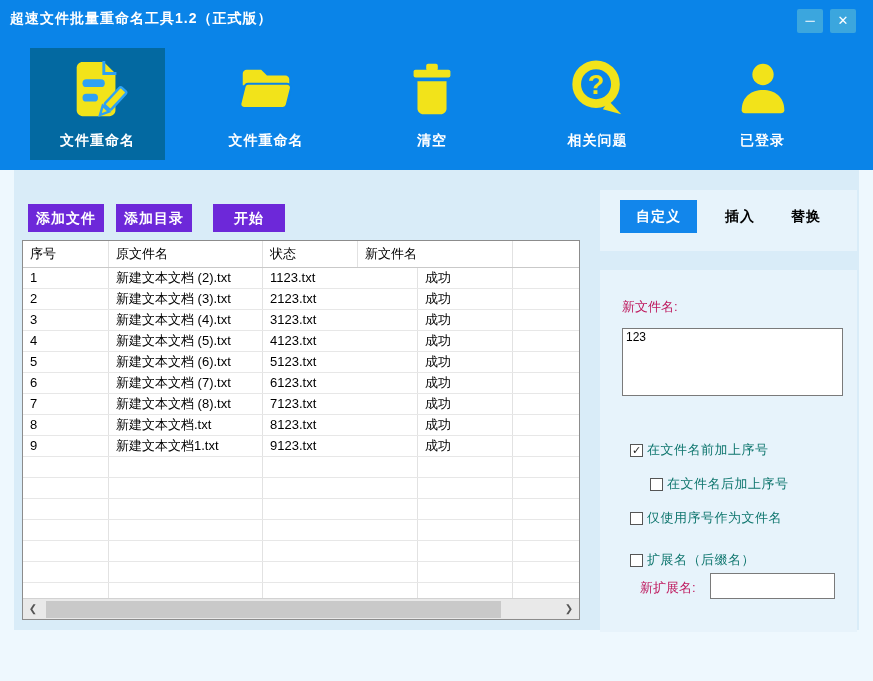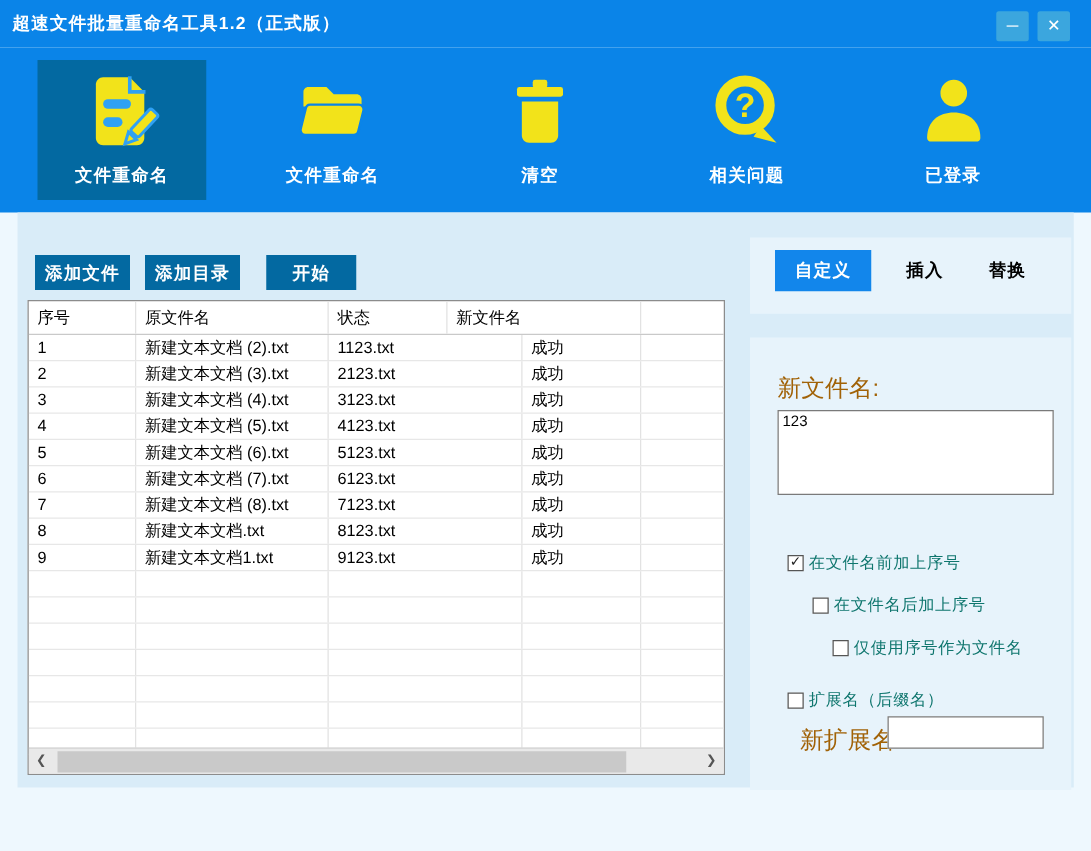--- a/index.html
+++ b/index.html
@@ -18,21 +18,21 @@
   .toolbar { position:absolute; left:0; top:38px; width:873px; height:132px; background:#0A84E8; }
   .titem { position:absolute; top:10px; height:112px; text-align:center; cursor:pointer; padding-top:4px; }
   .titem.active { background:#0369a1; }
   .ticon { display:block; height:74px; }
   .ticon svg { display:block; margin:4px auto 0; }
   .tlabel { display:block; color:#fff; font-size:14px; font-weight:bold; margin-top:2px; letter-spacing:1px; }
 
   
   .content { position:absolute; left:14px; top:170px; width:845px; height:460px; background:#D9ECF8; }
 
-  .abtn { position:absolute; height:28px; background:#0369a1; color:#fff; font-size:14px; font-weight:bold;
+  .abtn { position:absolute; height:28px; background:#6d28d9; color:#fff; font-size:14px; font-weight:bold;
           text-align:center; line-height:28px; cursor:pointer; letter-spacing:1px; }
 
   
   .tablebox { position:absolute; left:22px; top:240px; width:558px; height:380px; background:#fff;
               border:1px solid #8C8C8C; overflow:hidden; }
   .trow { display:flex; width:652px; }
   .thead { height:27px; line-height:26px; border-bottom:1px solid #C9C9C9; }
   .tr { height:21px; line-height:20px; border-bottom:1px solid #E7E7E7; }
   .c { padding-left:7px; font-size:13px; color:#000; white-space:nowrap; overflow:hidden; border-right:1px solid #E2E2E2; }
   .c0 { width:86px; } .c1 { width:154px; } .c2 { width:155px; } .c3 { width:95px; } .c4 { flex:1; border-right:none; }
@@ -46,21 +46,21 @@
 
   
   .panel { position:absolute; background:#E7F3FB; }
   .panel-tabs { left:600px; top:190px; width:257px; height:61px; }
   .panel-opts { left:600px; top:270px; width:257px; height:362px; }
 
   .tab { position:absolute; top:10px; height:33px; line-height:33px; text-align:center; font-size:14px; font-weight:bold;
          color:#000; cursor:pointer; letter-spacing:1px; }
   .tab.sel { background:#1286EB; color:#fff; }
 
-  .flabel { position:absolute; font-size:19px; color:#a16207; }
+  .flabel { position:absolute; font-size:13px; color:#be185d; }
   .newname { position:absolute; left:22px; top:58px; width:221px; height:68px; border:1px solid #7A7A7A;
              background:#fff; resize:none; font-size:12px; font-family:"Liberation Sans","DejaVu Sans",sans-serif; padding:1px 3px; outline:none; }
 
   .cbrow { position:absolute; left:30px; display:flex; align-items:center; cursor:pointer; }
   .cb { width:13px; height:13px; border:1px solid #555; background:#fff; display:inline-block;
         font-size:11px; line-height:11px; text-align:center; color:#222; font-weight:bold; }
   .cblabel { font-size:13px; color:#0f766e; margin-left:4px; letter-spacing:0.5px; }
 
   .extinput { position:absolute; left:110px; top:303px; width:125px; height:26px; border:1px solid #7A7A7A;
               background:#fff; font-size:13px; padding:0 3px; outline:none; }
@@ -288,21 +288,21 @@
     <textarea class="newname" spellcheck="false" style="">123</textarea>
 
     <label class="cbrow" style="top:171px;">
       <span class="cb">✓</span>
       <span class="cblabel">在文件名前加上序号</span>
     </label>
     <label class="cbrow" style="top:205px;padding-left:20px;">
       <span class="cb"></span>
       <span class="cblabel">在文件名后加上序号</span>
     </label>
-    <label class="cbrow" style="top:239px;margin-left:36px;">
+    <label class="cbrow" style="top:239px;">
       <span class="cb"></span>
       <span class="cblabel">仅使用序号作为文件名</span>
     </label>
     <label class="cbrow" style="top:281px;">
       <span class="cb"></span>
       <span class="cblabel">扩展名（后缀名）</span>
     </label>
 
     <span class="flabel" style="left:40px; top:309px;">新扩展名:</span>
     <input class="extinput" type="text" value="" style="">

